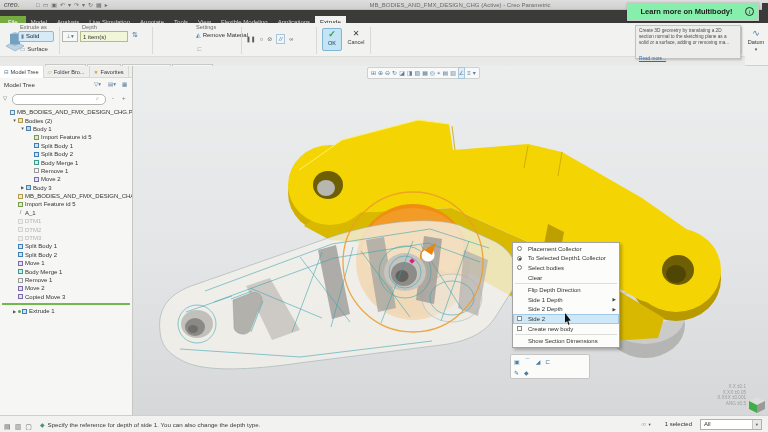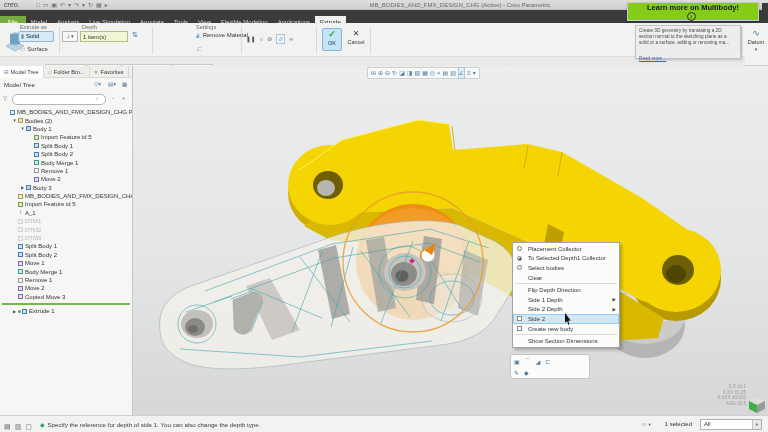--- a/index.html
+++ b/index.html
@@ -17,22 +17,22 @@
   #wintitle{position:absolute;left:330px;top:0;width:260px;text-align:center;
     font-size:6px;color:#6a6a69;line-height:10px;white-space:nowrap;}
 
   
   #tabbar{position:absolute;left:0;top:10px;width:768px;height:13px;background:#3b3b3a;white-space:nowrap;}
   .rtab{display:inline-block;height:13px;line-height:13px;padding:0 5px;font-size:6px;color:#d8d8d6;}
   .rtab.file{background:#76ab3f;color:#fff;padding:0 8px;}
   .rtab.active{background:#f1f1f0;color:#222;}
 
   
-  #banner{position:absolute;left:627px;top:2px;width:132px;height:19px;background:#84cc16;
-    border:1px solid #c9c9c8;box-shadow:0 1px 2px rgba(0,0,0,.25);display:flex;align-items:center;z-index:40;flex-direction:column;}
+  #banner{position:absolute;left:627px;top:2px;width:132px;height:19px;background:#86efac;
+    border:1px solid #c9c9c8;box-shadow:0 1px 2px rgba(0,0,0,.25);display:flex;align-items:center;z-index:40;}
   #banner .lbl{flex:1;text-align:center;font-size:7.5px;font-weight:bold;color:#1c1c1c;}
   #banner .info{width:9px;height:9px;border:1px solid #2d2d2d;border-radius:50%;font-size:6px;
     font-family:"Liberation Serif",serif;font-style:italic;color:#2d2d2d;text-align:center;line-height:8px;margin-right:4px;}
   #corner-sq{position:absolute;left:762px;top:3px;width:6px;height:17px;background:#3a3a39;z-index:41;}
 
   
   #ribbon{position:absolute;left:0;top:23px;width:768px;height:43px;background:#f2f2f1;border-bottom:1px solid #cfcfce;}
   .gl{position:absolute;font-size:5.6px;color:#6d6d6c;}
   #big-extrude{position:absolute;left:3px;top:8px;}
   .vsep{position:absolute;top:4px;height:27px;width:1px;background:#d9d9d8;}

